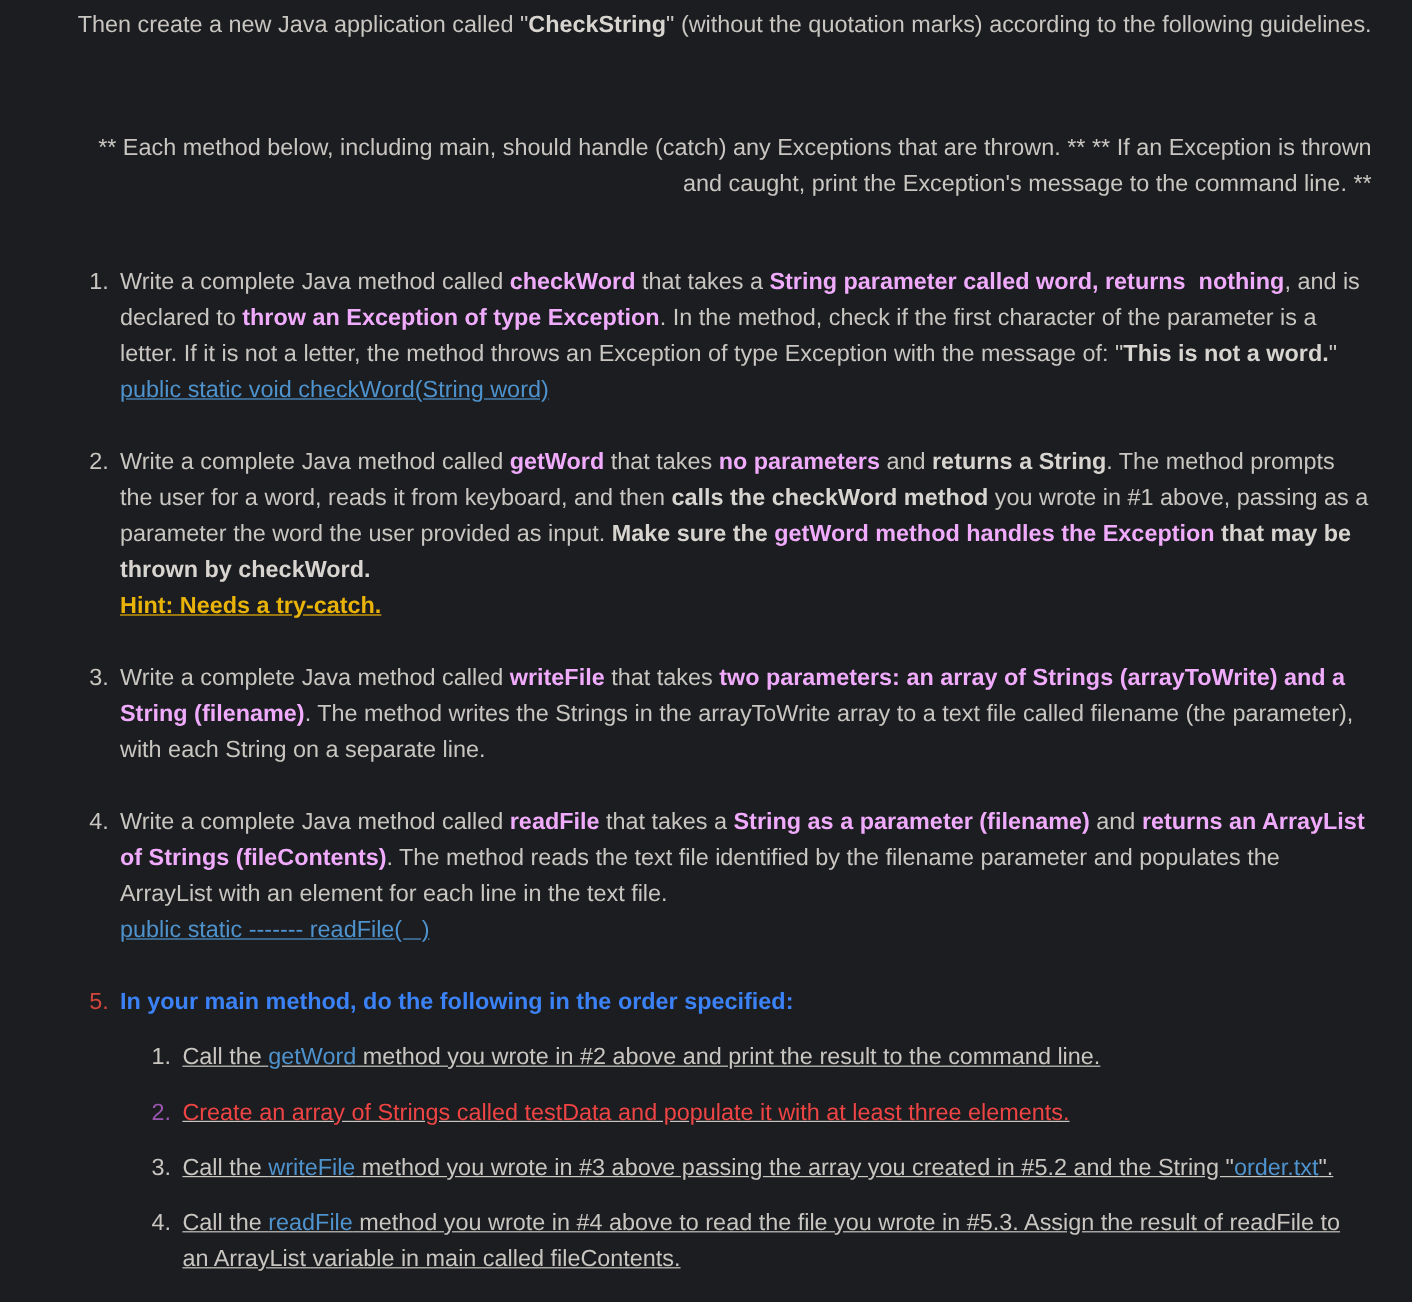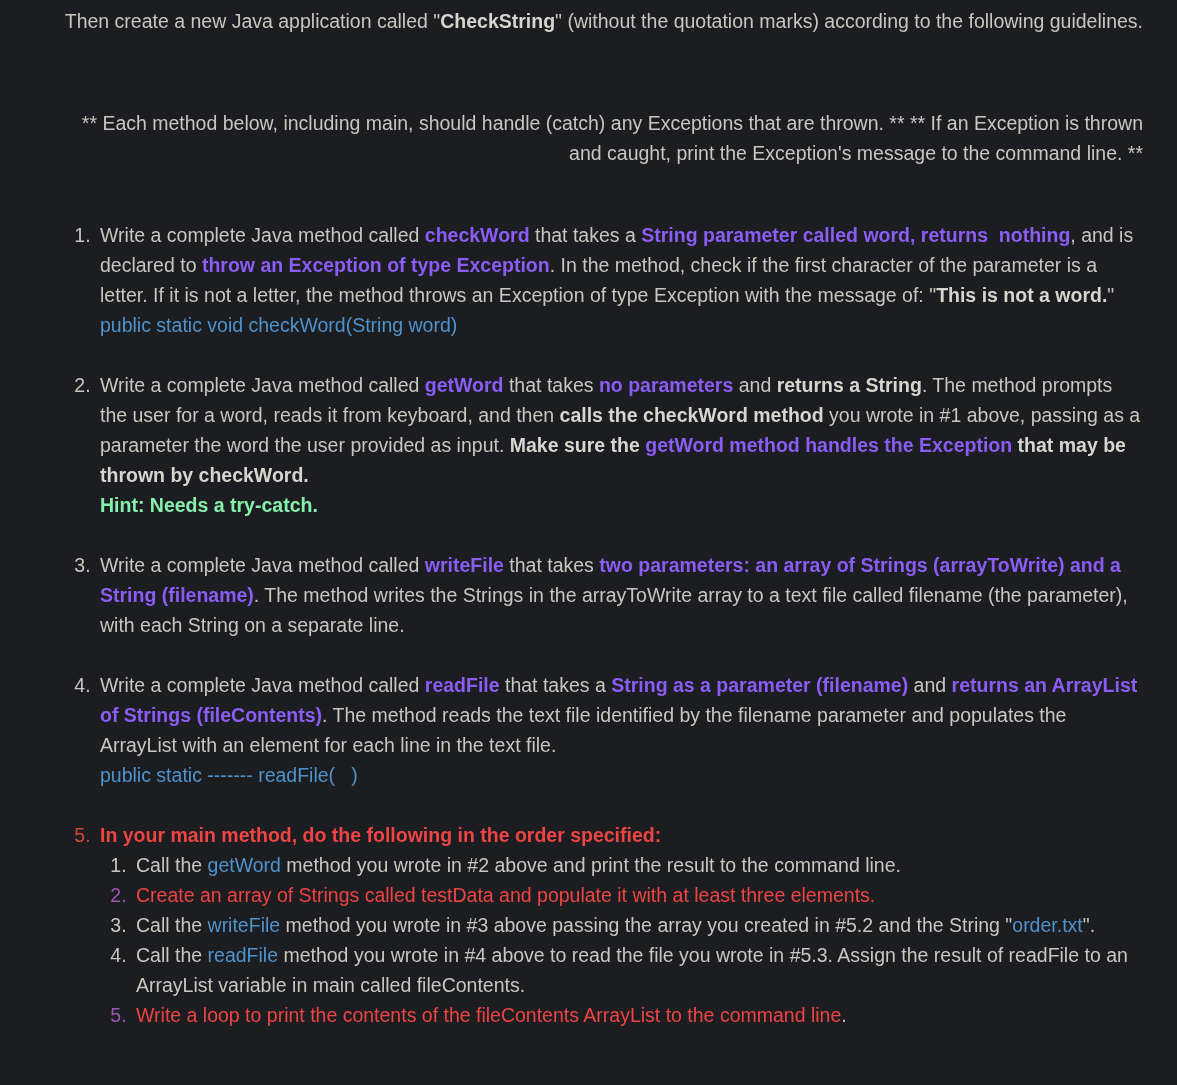--- a/index.html
+++ b/index.html
@@ -47,34 +47,36 @@
   }
   ol.main > li.red-item::marker {
     color: #d2453c;
   }
   ol.sub {
     margin: 0;
     padding: 0 0 0 32px;
     list-style: decimal;
   }
   ol.sub > li {
-    margin: 0;
+    margin: 16px;
     padding-left: 4px;
     line-height: 30px;
+    text-decoration: underline;
   }
   ol.sub > li::marker { color: #c9c6c1; }
   ol.sub > li.purple-item::marker { color: #9a56b0; }
   .b { font-weight: bold; color: #d8d5d0; }
   .blue { color: #4e93cd; }
-  .blue-b { color: #8b5cf6; font-weight: bold; }
-  .red-b { color: #ef4444; font-weight: bold; }
+  .blue-b { color: #f0abfc; font-weight: bold; }
+  .red-b { color: #3b82f6; font-weight: bold; }
   .purple { color: #ef4444; }
   .code {
     color: #4e93cd;
     display: block;
+    text-decoration: underline;
   }
   .nowrap-gap { white-space: pre; }
 </style>
 </head>
 <body>
 
 <div class="page">
 
   <p class="intro"><span>Then create a new Java application called "</span><span class="b">CheckString</span><span>" (without the quotation marks) according to the following guidelines.</span></p>
 
@@ -86,21 +88,21 @@
 
   <ol class="main">
 
     <li>
       <span>Write a complete Java method called </span><span class="blue-b">checkWord</span><span> that takes a </span><span class="blue-b">String parameter called word</span><span class="blue-b">, </span><span class="blue-b nowrap-gap">returns  nothing</span><span>, and is declared to </span><span class="blue-b">throw an Exception of type Exception</span><span>. In the method, check if the first character of the parameter is a letter. If it is not a letter, the method throws an Exception of type Exception with the message of: "</span><span class="b">This is not a word.</span><span>"</span>
       <span class="code">public static void checkWord(String word)</span>
     </li>
 
     <li>
       <span>Write a complete Java method called </span><span class="blue-b">getWord</span><span> that takes </span><span class="blue-b">no parameters</span><span> and </span><span class="b">returns a String</span><span>. The method prompts the user for a word, reads it from keyboard, and then </span><span class="b">calls the checkWord method</span><span> you wrote in #1 above, passing as a parameter the word the user provided as input. </span><span class="b">Make sure the </span><span class="blue-b">getWord method handles the Exception</span><span class="b"> that may be thrown by checkWord.</span>
-      <span class="b code" style="color:#86efac">Hint:  Needs a try-catch.</span>
+      <span class="b code" style="color:#eab308">Hint:  Needs a try-catch.</span>
     </li>
 
     <li>
       <span>Write a complete Java method called </span><span class="blue-b">writeFile</span><span> that takes </span><span class="blue-b">two parameters: an array of Strings (arrayToWrite) and a String (filename)</span><span>. The method writes the Strings in the arrayToWrite array to a text file called filename (the parameter), with each String on a separate line.</span>
     </li>
 
     <li>
       <span>Write a complete Java method called </span><span class="blue-b">readFile</span><span> that takes a </span><span class="blue-b">String as a parameter (filename)</span><span> and </span><span class="blue-b">returns an ArrayList of Strings (fileContents)</span><span>. The method reads the text file identified by the filename parameter and populates the ArrayList with an element for each line in the text file.</span>
       <span class="code nowrap-gap">public static ------- readFile(   )</span>
     </li>

